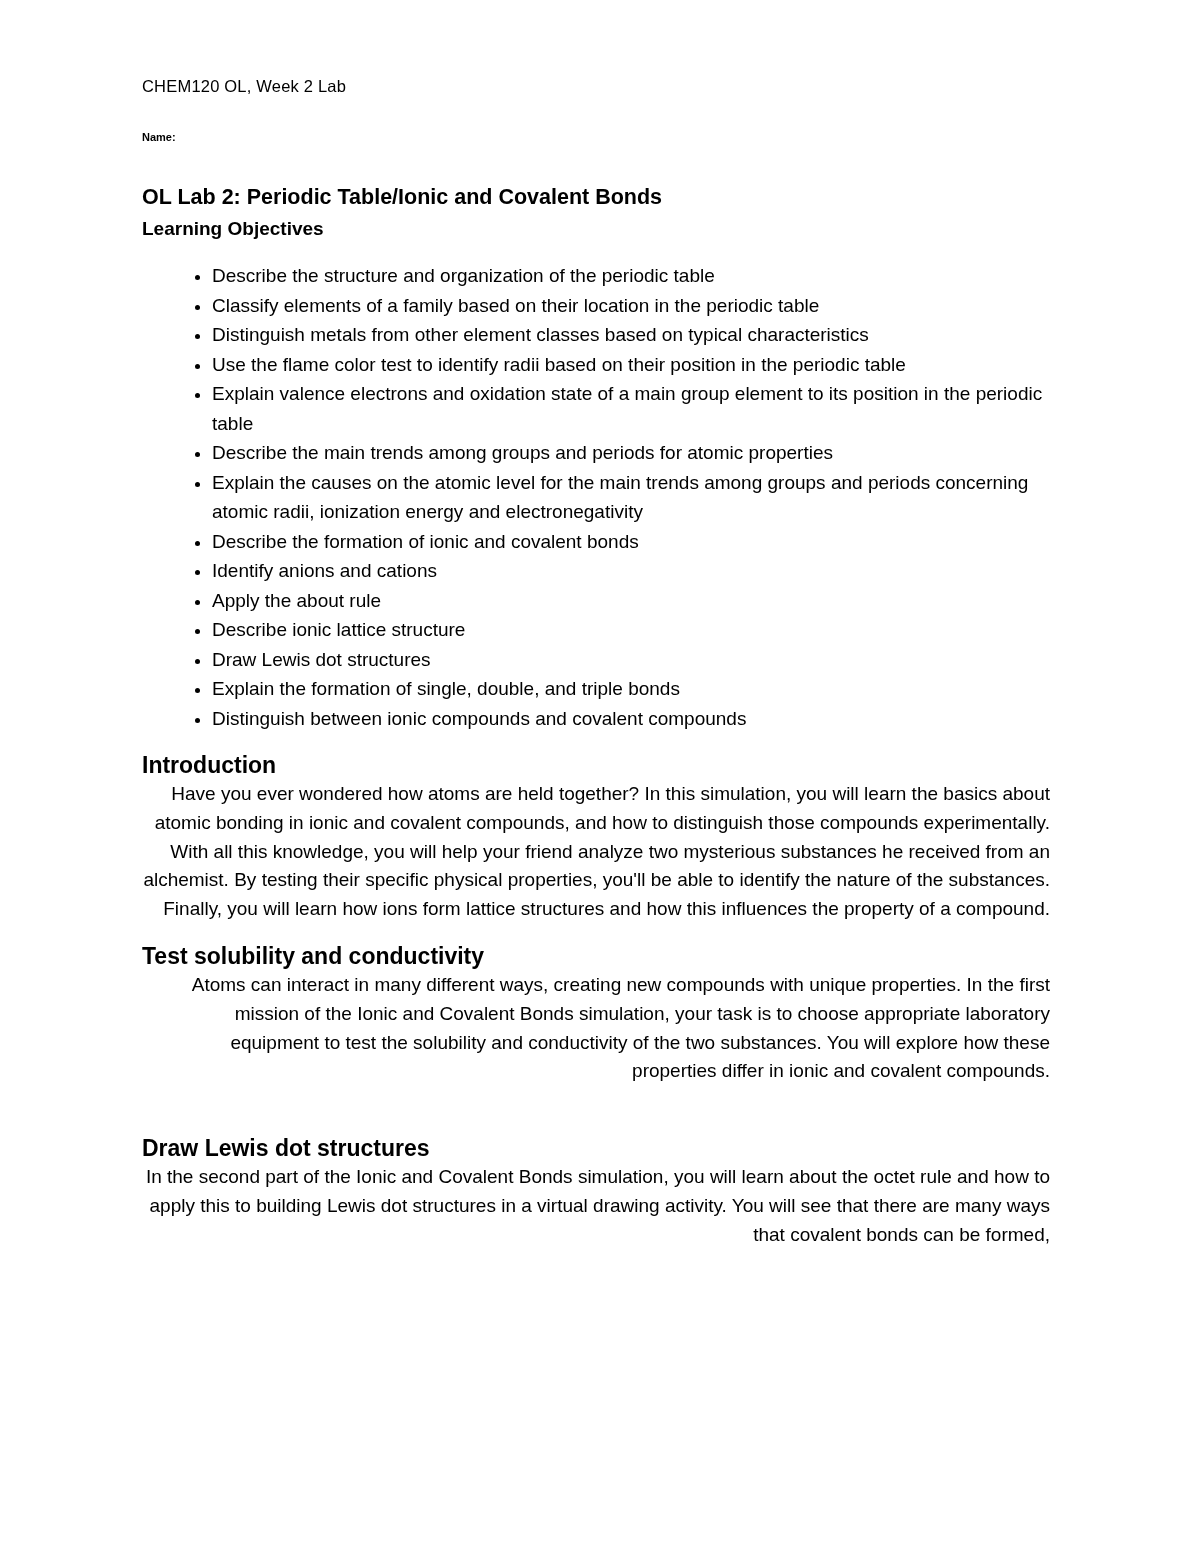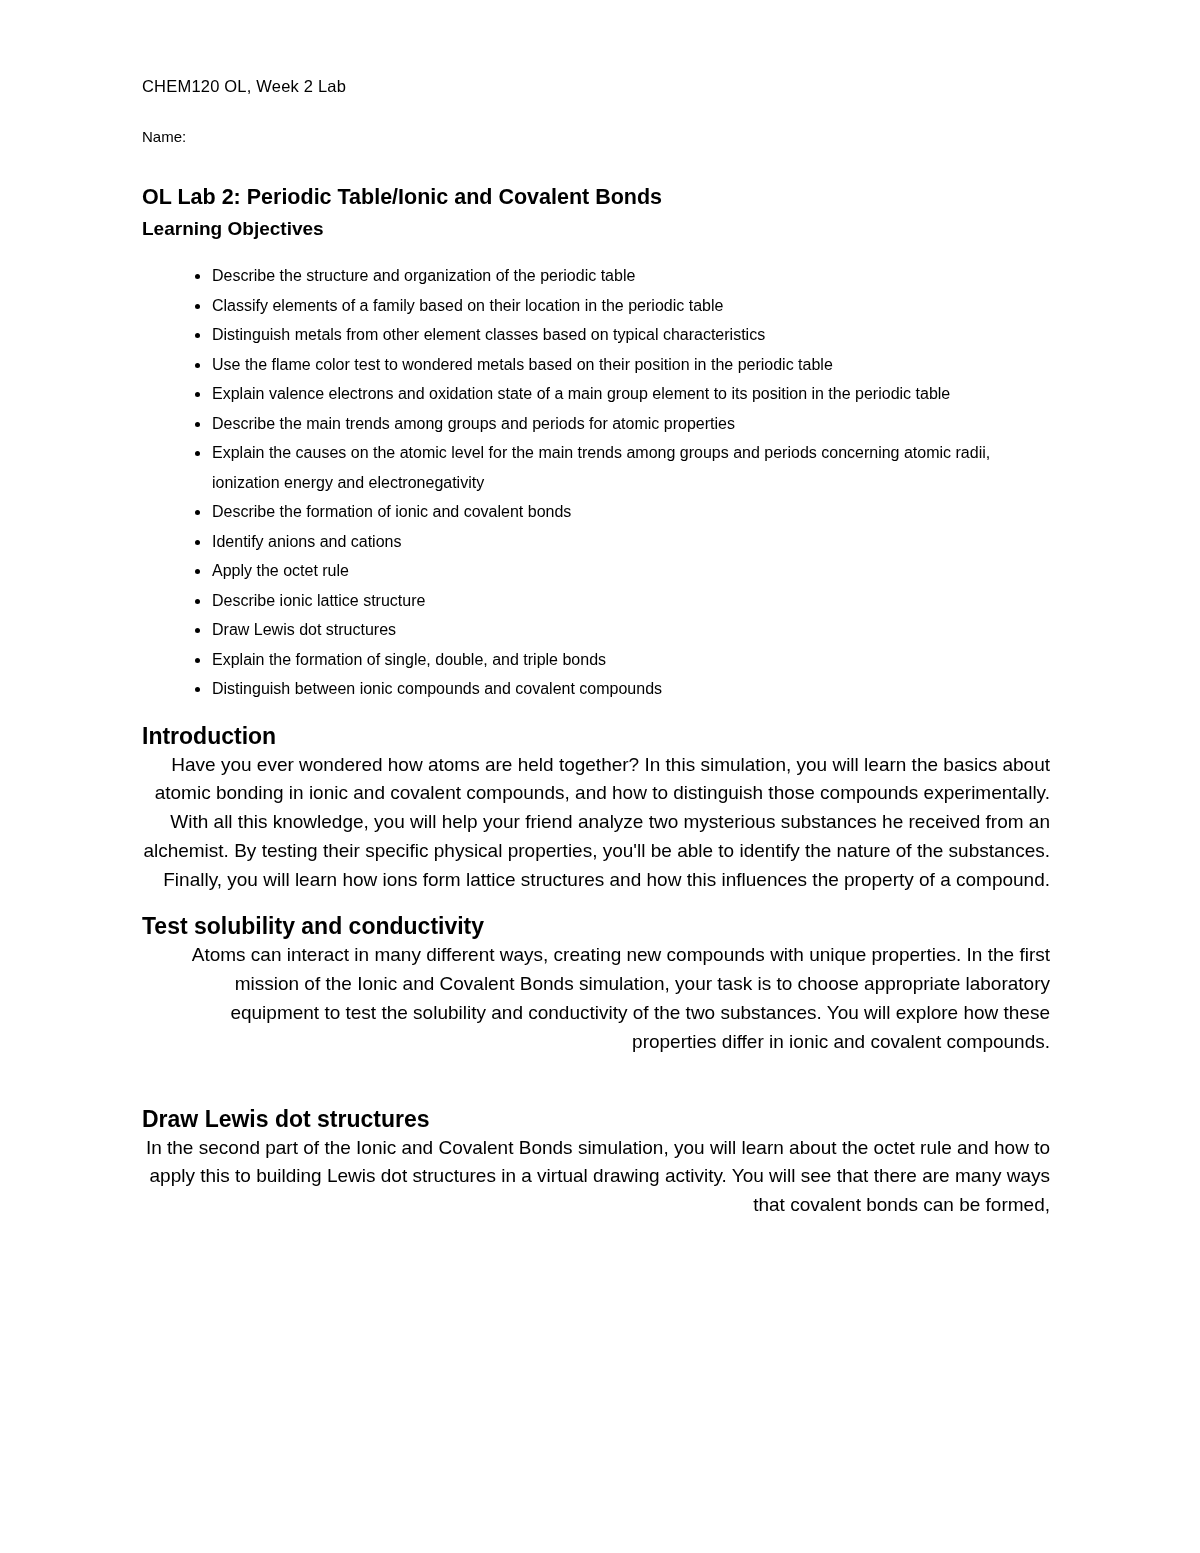--- a/index.html
+++ b/index.html
@@ -16,40 +16,41 @@
     padding: 76px 150px 0 142px;
     overflow: hidden;
   }
   .doc-header {
     font-size: 16.5px;
     line-height: 20px;
     letter-spacing: 0.2px;
   }
   .name-line {
     margin-top: 30px;
-    font-size: 15px;
+    font-size: 11px;
     line-height: 22px;
+    font-weight: bold;
   }
   .doc-title {
     margin-top: 36px;
     font-size: 21.5px;
     font-weight: bold;
     line-height: 27px;
   }
   .section-heading {
     margin-top: 4px;
     font-size: 19px;
     font-weight: bold;
     line-height: 27px;
   }
   .objectives-list {
     margin-top: 19px;
     list-style: disc;
     padding-left: 69px;
-    font-size: 16px;
+    font-size: 19px;
     line-height: 29.5px;
     max-width: 930px;
   }
   .objectives-list li {
     padding-left: 1px;
   }
   .objectives-list li::marker {
     font-size: 15px;
   }
   .text-section {
@@ -80,27 +81,27 @@
   <div class="name-line">Name:</div>
 
   <h1 class="doc-title">OL Lab 2: Periodic Table/Ionic and Covalent Bonds</h1>
 
   <h2 class="section-heading">Learning Objectives</h2>
 
   <ul class="objectives-list">
     <li>Describe the structure and organization of the periodic table</li>
     <li>Classify elements of a family based on their location in the periodic table</li>
     <li>Distinguish metals from other element classes based on typical characteristics</li>
-    <li>Use the flame color test to wondered metals based on their position in the periodic table</li>
+    <li>Use the flame color test to identify radii based on their position in the periodic table</li>
     <li>Explain valence electrons and oxidation state of a main group element to its position in the periodic table</li>
     <li>Describe the main trends among groups and periods for atomic properties</li>
     <li>Explain the causes on the atomic level for the main trends among groups and periods concerning atomic radii, ionization energy and electronegativity</li>
     <li>Describe the formation of ionic and covalent bonds</li>
     <li>Identify anions and cations</li>
-    <li>Apply the octet rule</li>
+    <li>Apply the about rule</li>
     <li>Describe ionic lattice structure</li>
     <li>Draw Lewis dot structures</li>
     <li>Explain the formation of single, double, and triple bonds</li>
     <li>Distinguish between ionic compounds and covalent compounds</li>
   </ul>
 
   <div class="text-section">
     <h3>Introduction</h3>
     <p>Have you ever wondered how atoms are held together? In this simulation, you will learn the basics about atomic bonding in ionic and covalent compounds, and how to distinguish those compounds experimentally. With all this knowledge, you will help your friend analyze two mysterious substances he received from an alchemist. By testing their specific physical properties, you'll be able to identify the nature of the substances. Finally, you will learn how ions form lattice structures and how this influences the property of a compound.</p>
   </div>

